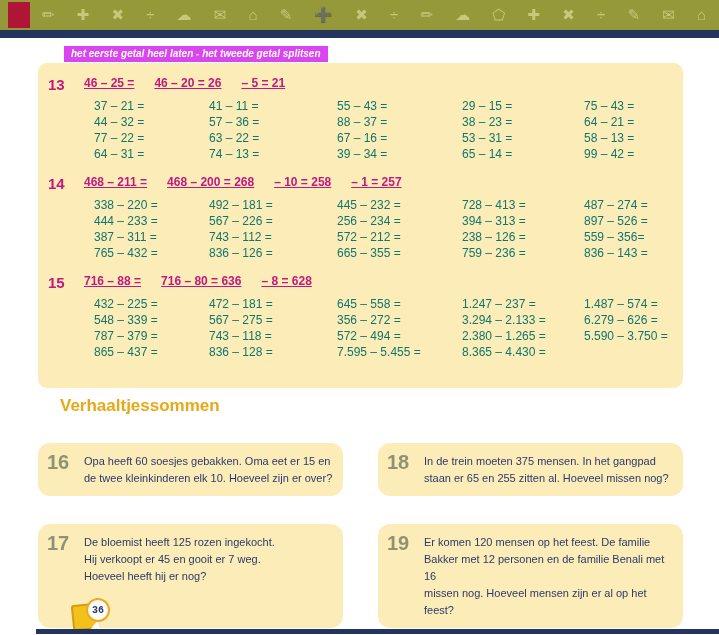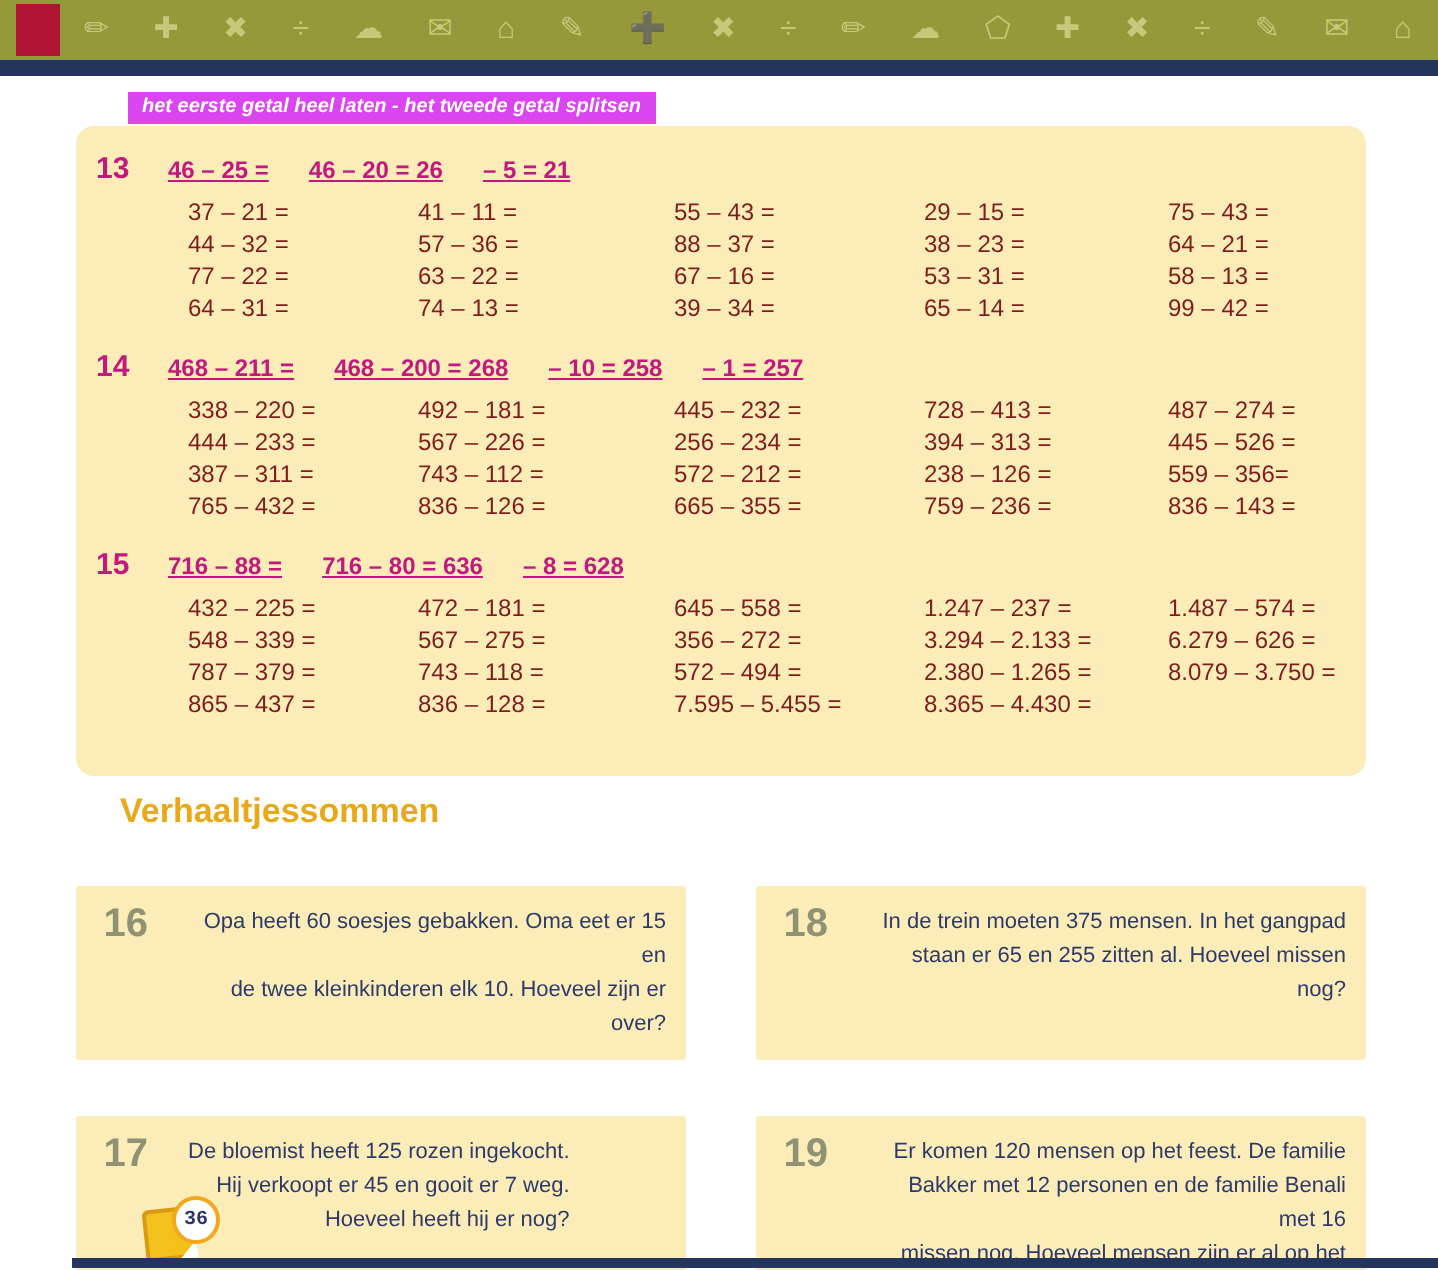--- a/index.html
+++ b/index.html
@@ -29,47 +29,46 @@
     font-weight:bold;font-style:italic;font-size:10px;
     padding:2px 7px 3px 7px;
   }
   
   .exercise-block{
     position:absolute;top:63px;left:38px;width:645px;height:325px;
     background:#fcecb8;border-radius:9px;box-sizing:border-box;
     padding:13px 10px 6px 10px;
   }
   .section{margin-bottom:13px;}
-  .sec-header{display:flex;align-items:center;}
+  .sec-header{display:flex;align-items:flex-start;}
   .sec-num{
     width:36px;flex:0 0 36px;color:#c2187f;font-weight:bold;font-size:15px;
   }
   .sec-example{
     color:#c2187f;font-weight:bold;font-size:12px;display:flex;gap:20px;text-decoration:underline;
   }
   .probs{
     margin-left:46px;margin-top:5px;
     display:grid;grid-template-columns:115px 128px 125px 122px auto;
-    font-size:12px;line-height:16px;color:#7f1d1d;
+    font-size:12px;line-height:16px;color:#0f766e;
   }
   
   .story-heading{
     position:absolute;top:396px;left:60px;
     color:#e9a816;font-weight:bold;font-size:17px;
   }
   .story-grid{
     position:absolute;top:443px;left:38px;width:645px;
     display:grid;grid-template-columns:1fr 1fr;grid-template-rows:auto auto;
     grid-auto-flow:column;column-gap:35px;row-gap:28px;
   }
   .story-card{
-    background:#fcecb8;border-radius:2px;
-    display:flex;gap:20px;padding:8px 10px 9px 9px;box-sizing:border-box;
+    background:#fcecb8;border-radius:12px;
+    display:flex;gap:10px;padding:8px 10px 9px 9px;box-sizing:border-box;
     align-items:flex-start;
-    text-align:right;
   }
   .card-num{
     color:#8f9374;font-size:20px;font-weight:bold;min-width:27px;line-height:1.1;
   }
   .card-text{
     font-size:11px;color:#2b3a6a;line-height:1.55;white-space:pre-line;padding-top:2px;
   }
   
   .page-icon{
     position:absolute;left:72px;top:604px;width:22px;height:22px;
@@ -149,21 +148,21 @@
         <div class="probs">
           <div>338 – 220 =</div>
           <div>492 – 181 =</div>
           <div>445 – 232 =</div>
           <div>728 – 413 =</div>
           <div>487 – 274 =</div>
           <div>444 – 233 =</div>
           <div>567 – 226 =</div>
           <div>256 – 234 =</div>
           <div>394 – 313 =</div>
-          <div>445 – 526 =</div>
+          <div>897 – 526 =</div>
           <div>387 – 311 =</div>
           <div>743 – 112 =</div>
           <div>572 – 212 =</div>
           <div>238 – 126 =</div>
           <div>559 – 356=</div>
           <div>765 – 432 =</div>
           <div>836 – 126 =</div>
           <div>665 – 355 =</div>
           <div>759 – 236 =</div>
           <div>836 – 143 =</div>
@@ -186,21 +185,21 @@
           <div>1.487 – 574 =</div>
           <div>548 – 339 =</div>
           <div>567 – 275 =</div>
           <div>356 – 272 =</div>
           <div>3.294 – 2.133 =</div>
           <div>6.279 – 626 =</div>
           <div>787 – 379 =</div>
           <div>743 – 118 =</div>
           <div>572 – 494 =</div>
           <div>2.380 – 1.265 =</div>
-          <div>8.079 – 3.750 =</div>
+          <div>5.590 – 3.750 =</div>
           <div>865 – 437 =</div>
           <div>836 – 128 =</div>
           <div>7.595 – 5.455 =</div>
           <div>8.365 – 4.430 =</div>
         </div>
       </div>
     </div>
 </div>
 
 <div class="story-heading">Verhaaltjessommen</div>

